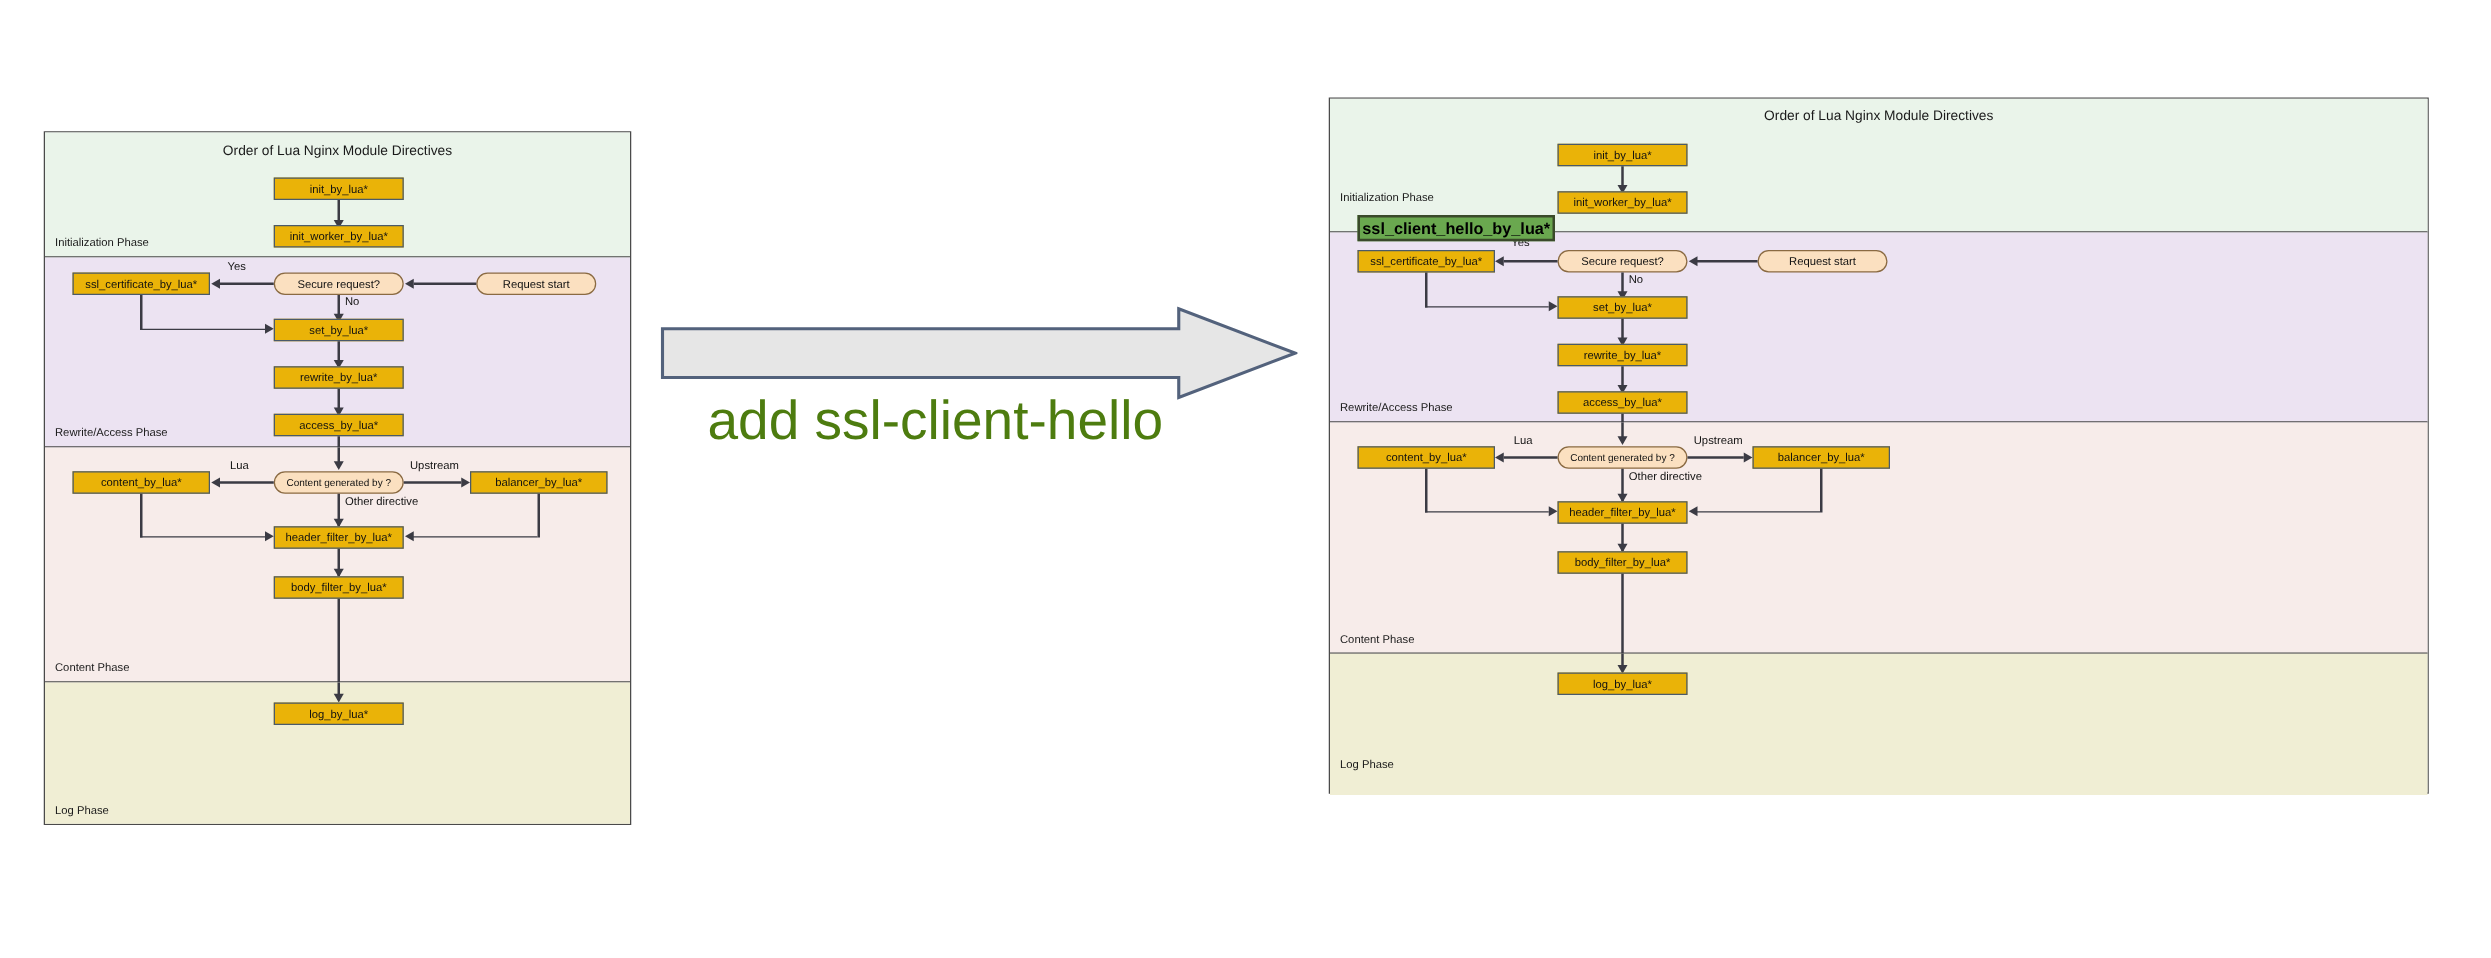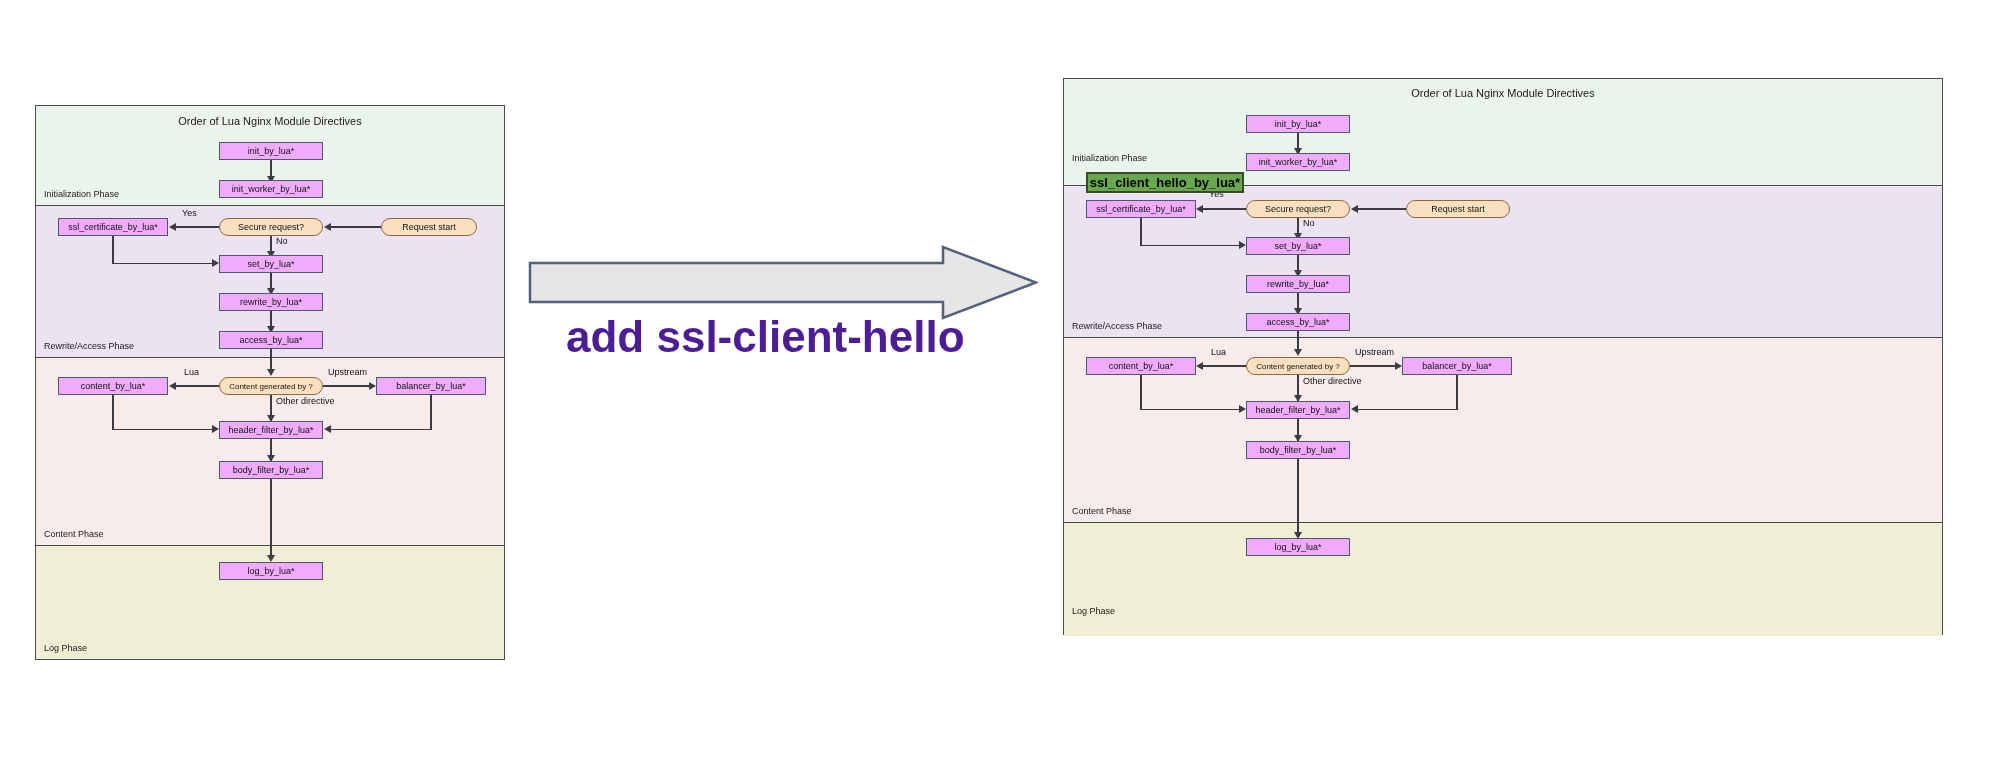--- a/index.html
+++ b/index.html
@@ -3,33 +3,33 @@
 <meta charset="utf-8">
 <style>
   html,body{margin:0;padding:0;}
   body{width:1993px;height:766px;background:#fff;font-family:"Liberation Sans",sans-serif;overflow:hidden;position:relative;}
   .diagram{position:absolute;border:1.5px solid #4a4a4a;box-sizing:border-box;}
   .band{position:relative;box-sizing:border-box;border-bottom:1.5px solid #4a4a4a;}
   .band:last-child{border-bottom:none;}
   .band-label{position:absolute;left:8px;bottom:6px;color:#1a1a1a;white-space:nowrap;}
   .d-title{position:absolute;left:0;right:0;text-align:center;color:#1a1a1a;}
   .node{position:absolute;box-sizing:border-box;display:flex;align-items:center;justify-content:center;
-        background:#f0abfc;border:1px solid #4a5a6a;color:#111;white-space:nowrap;}
+        background:#eab308;border:1px solid #4a5a6a;color:#111;white-space:nowrap;}
   .node.orange{background:#fbe0c0;border:1px solid #8a6a42;border-radius:9px;}
   .node.green{background:#6aa84f;border:2px solid #3a4a2a;color:#000;font-weight:bold;z-index:8;}
   .edge{position:absolute;background:#3b3b44;}
   .edge.h{height:1.6px;}
   .edge.v{width:1.6px;}
   .arrowhead{position:absolute;width:0;height:0;}
   .ah-down{border-left:4.5px solid transparent;border-right:4.5px solid transparent;border-top:7px solid #3b3b44;}
   .ah-left{border-top:4.5px solid transparent;border-bottom:4.5px solid transparent;border-right:7px solid #3b3b44;}
   .ah-right{border-top:4.5px solid transparent;border-bottom:4.5px solid transparent;border-left:7px solid #3b3b44;}
   .elabel{position:absolute;color:#111;white-space:nowrap;}
   .big-arrow{position:absolute;}
-  .big-arrow-text{position:absolute;color:#4c1d95;white-space:nowrap;font-weight:bold;}
+  .big-arrow-text{position:absolute;color:#4d7c0f;white-space:nowrap;}
 </style>
 </head>
 <body>
 
 <div class="diagram" style="left:35px;top:105px;width:470px;height:555px;font-size:9px;">
 
   <div class="band" style="height:100px;background:#eaf4ea;">
     <div class="d-title" style="top:9px;font-size:11px;">Order of Lua Nginx Module Directives</div>
     <div class="band-label">Initialization Phase</div>
 

